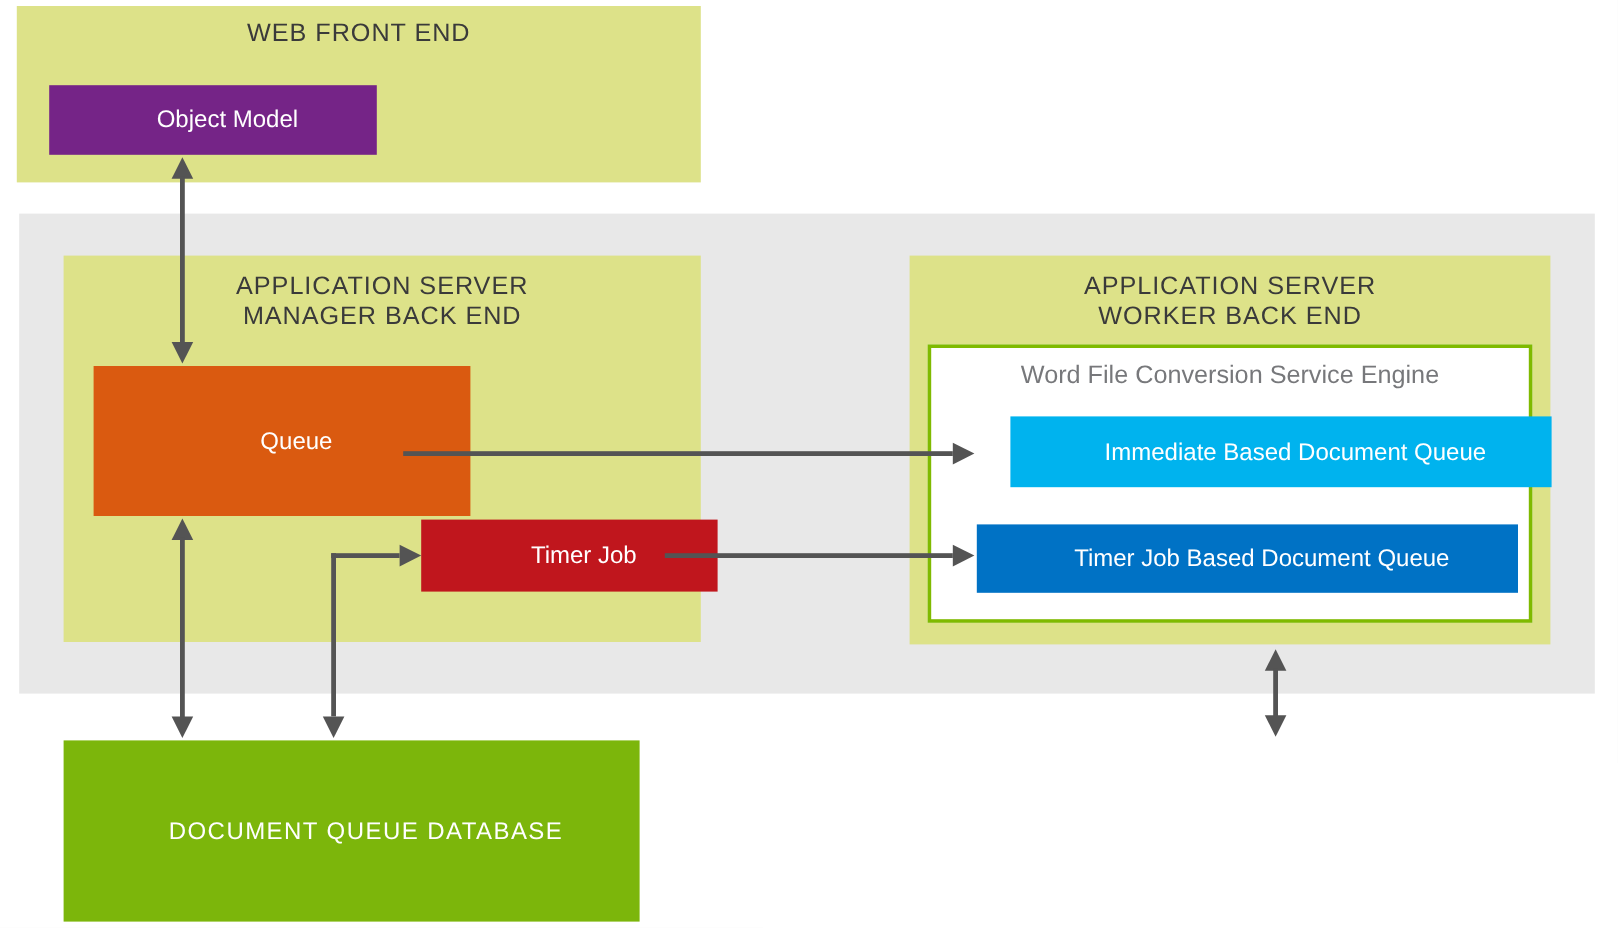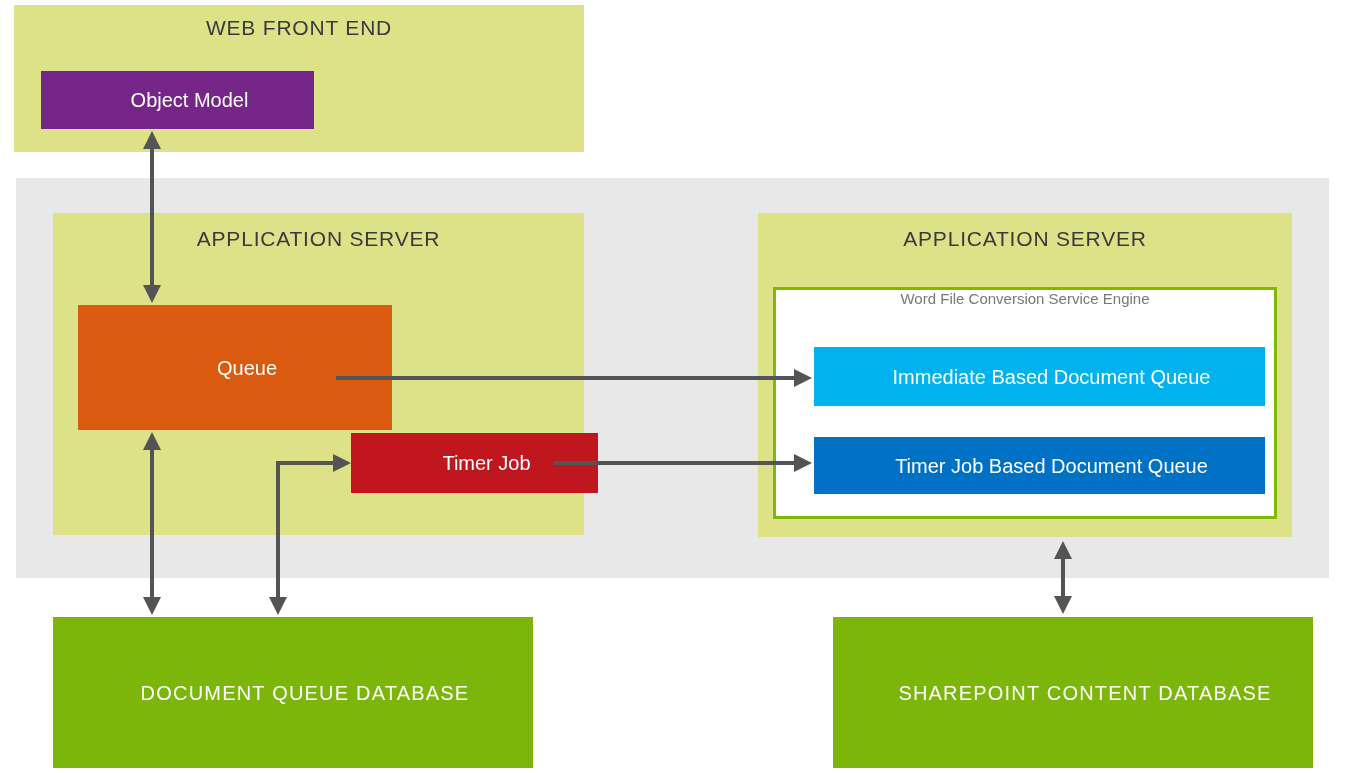--- a/index.html
+++ b/index.html
@@ -21,32 +21,32 @@
   }
 
   
   .node {
     display:flex; flex-direction:column; align-items:center; justify-content:center;
     color:#ffffff; font-size:20px; line-height:24px; text-align:center;padding-left:24px;
   }
   .fill-purple { background:#752487; }
   .fill-orange { background:#da5a10; }
   .fill-red    { background:#c0161d; }
-  .fill-cyan   { background:#00b3ee; }
+  .fill-cyan   { background:#00b3ee;margin-left:28px; }
   .fill-blue   { background:#0072c5; }
   .fill-green  { background:#7cb60b; }
 
   .db-label { letter-spacing:1.2px; }
 
   
   .engine {
     background:#ffffff; border:3px solid #7fba00; box-sizing:border-box;
   }
   .engine-title {
-    width:100%; text-align:center; color:#77787b; font-size:15px; 
+    width:100%; text-align:center; color:#77787b; font-size:21px; padding-top:11px;
   }
 
   
   .aline { background:#545454; }
   .ahead { width:0; height:0; }
   .ah-up    { border-left:9px solid transparent; border-right:9px solid transparent; border-bottom:18px solid #545454; }
   .ah-down  { border-left:9px solid transparent; border-right:9px solid transparent; border-top:18px solid #545454; }
   .ah-right { border-top:9px solid transparent; border-bottom:9px solid transparent; border-left:18px solid #545454; }
 </style>
 </head>
@@ -60,56 +60,55 @@
     <div class="panel-title" style="padding-top:10px;">WEB FRONT END</div>
   </div>
 
   <div class="abs node fill-purple" style="left:41px; top:71px; width:249px; height:58px;">
     <span>Object Model</span>
   </div>
 
   <div class="abs panel" style="left:53px; top:213px; width:531px; height:322px;">
     <div class="panel-title" style="padding-top:13px;">
       <div>APPLICATION SERVER</div>
+      <div>MANAGER BACK END</div>
     </div>
   </div>
 
   <div class="abs node fill-orange" style="left:78px; top:305px; width:290px; height:125px;">
     <span>Queue</span>
   </div>
 
   <div class="abs node fill-red" style="left:351px; top:433px; width:223px; height:60px;">
     <span>Timer Job</span>
   </div>
 
   <div class="abs panel" style="left:758px; top:213px; width:534px; height:324px;">
     <div class="panel-title" style="padding-top:13px;">
       <div>APPLICATION SERVER</div>
+      <div>WORKER BACK END</div>
     </div>
   </div>
 
   <div class="abs engine" style="left:773px; top:287px; width:504px; height:232px;">
     <div class="engine-title">Word File Conversion Service Engine</div>
   </div>
 
   <div class="abs node fill-cyan" style="left:814px; top:347px; width:427px; height:59px;">
     <span>Immediate Based Document Queue</span>
   </div>
 
   <div class="abs node fill-blue" style="left:814px; top:437px; width:427px; height:57px;text-align:right;">
     <span>Timer Job Based Document Queue</span>
   </div>
 
   <div class="abs node fill-green" style="left:53px; top:617px; width:456px; height:151px;">
     <span class="db-label">DOCUMENT QUEUE DATABASE</span>
   </div>
 
-  <div class="abs node fill-green" style="left:833px; top:617px; width:456px; height:151px;">
-    <span class="db-label">SHAREPOINT CONTENT DATABASE</span>
-  </div>
 
   <div>
     <div class="abs ahead ah-up" style="left:143px; top:131px;"></div>
     <div class="abs aline" style="left:150px; top:147px; width:4px; height:140px;"></div>
     <div class="abs ahead ah-down" style="left:143px; top:285px;"></div>
   </div>
 
   <div>
     <div class="abs ahead ah-up" style="left:143px; top:432px;"></div>
     <div class="abs aline" style="left:150px; top:448px; width:4px; height:151px;"></div>

